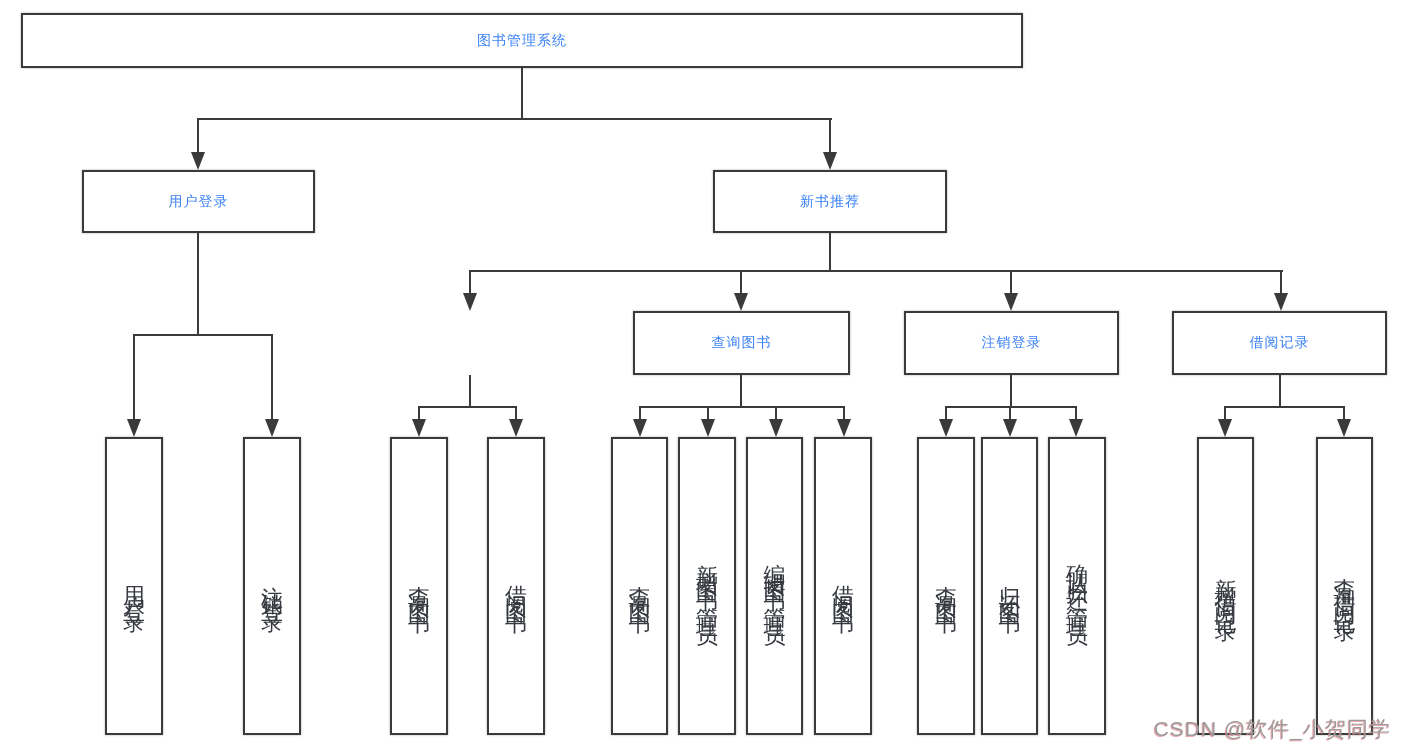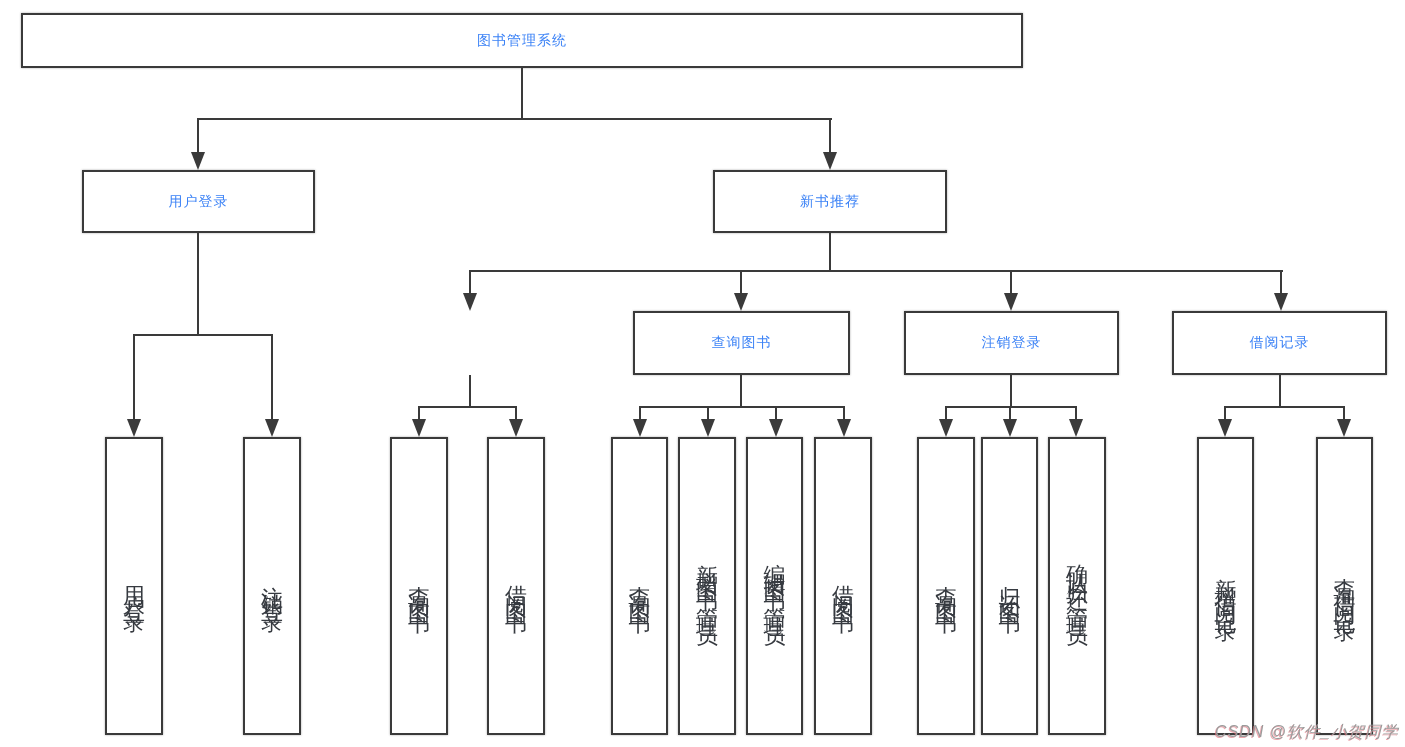--- a/index.html
+++ b/index.html
@@ -20,25 +20,24 @@
     white-space:nowrap;
   }
   .hl{position:absolute;height:2px;background:#3a3a3a;}
   .vl{position:absolute;width:2px;background:#3a3a3a;}
   .ah{
     position:absolute;width:0;height:0;
     border-left:7px solid transparent;border-right:7px solid transparent;
     border-top:18px solid #3a3a3a;
   }
   .wm{
-    position:absolute;right:6px;bottom:4px;
-    font-size:16px;color:#9b9b9b;letter-spacing:1px;
+    position:absolute;right:14px;bottom:4px;
+    font-size:21px;color:#9b9b9b;letter-spacing:1px;
     text-shadow:-1px 1px 0 rgba(228,120,130,.65);
     white-space:nowrap;
-    font-style:italic;
   }
 </style>
 </head>
 <body>
 
 <div id="stage">
 
   <div class="box" style="left:21px;top:13px;width:1002px;height:55px">
     <span class="lbl">图书管理系统</span>
   </div>

